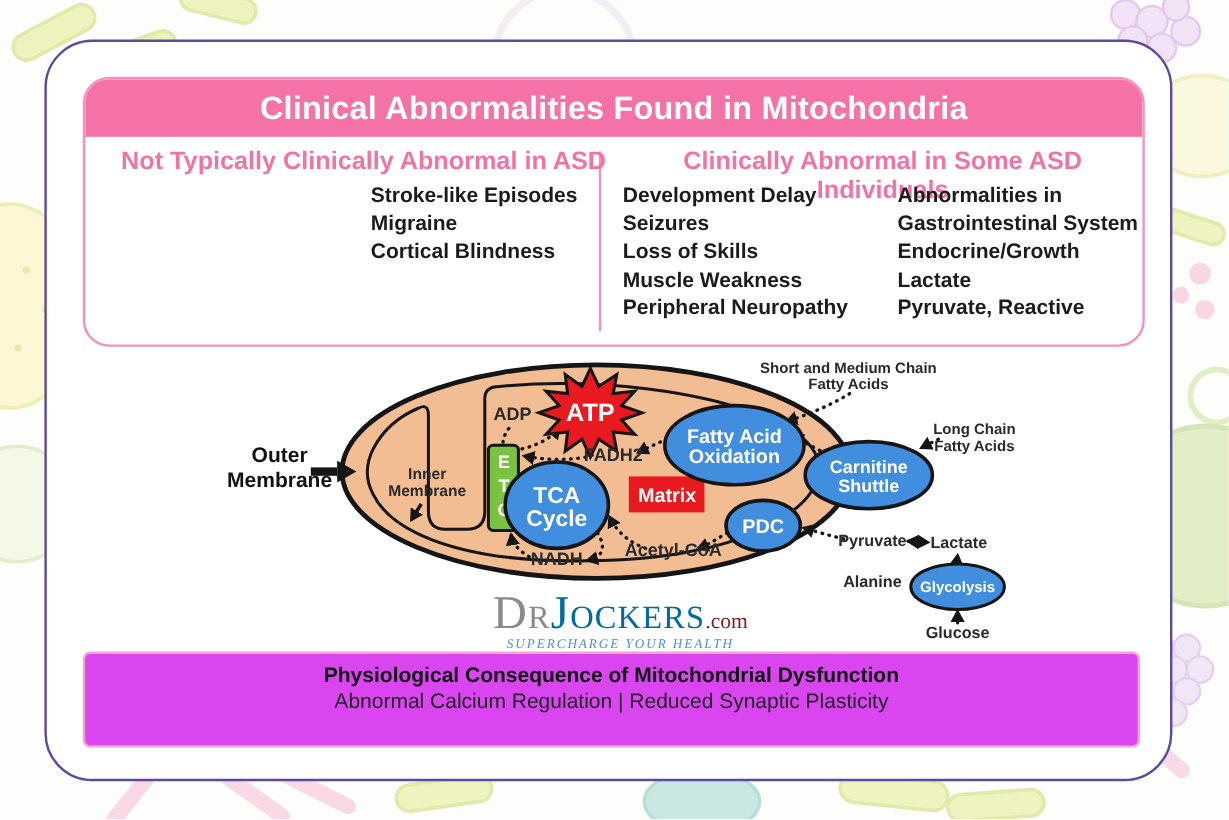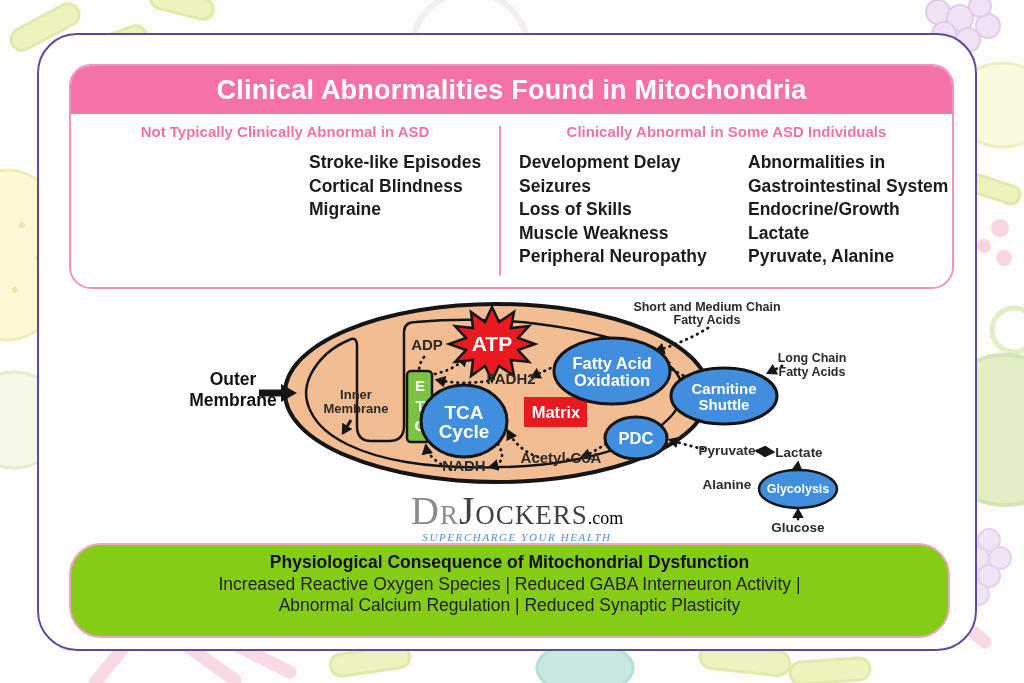--- a/index.html
+++ b/index.html
@@ -9,39 +9,39 @@
   .card{position:absolute;left:37px;top:33px;width:936px;height:614px;background:#fff;
         border:2.5px solid #5c4a9c;border-radius:40px;z-index:2;}
   
   .top-box{position:absolute;left:30px;top:29px;width:881px;height:221px;
            border:2px solid #f193bd;border-radius:22px;overflow:hidden;background:#fff;}
   .banner{position:absolute;left:0;top:0;width:100%;height:48px;background:#f472a8;
           display:flex;align-items:center;justify-content:center;}
   .banner-title{color:#fff;font-size:27px;font-weight:bold;letter-spacing:.2px;}
   .columns{position:absolute;left:0;top:48px;right:0;bottom:0;}
   .divider{position:absolute;left:428px;top:12px;width:2px;height:150px;background:#f193bd;}
-  .panel-header{position:absolute;top:9px;font-weight:bold;font-size:15px;color:#ef74a6;text-align:center;}
+  .panel-header{position:absolute;top:9px;font-weight:bold;font-size:21px;color:#ef74a6;text-align:center;margin-left:18px;}
   .ph-left{left:0;width:428px;}
   .ph-right{left:430px;right:0;}
   .list{position:absolute;top:37px;font-weight:bold;font-size:17.5px;color:#1b1b1b;line-height:23.5px;white-space:nowrap;}
   .l-c1{left:20px;} .l-c2{left:238px;} .r-c1{left:448px;} .r-c2{left:665px;margin-left:12px;}
   
   .diagram{position:absolute;left:0;top:0;width:1024px;height:683px;z-index:3;pointer-events:none;}
   
   .logo{position:absolute;left:328px;top:456px;width:300px;text-align:center;line-height:1;}
   .logo-main{font-family:"Liberation Serif",serif;font-variant:small-caps;
              font-size:39px;color:#8b8b8b;letter-spacing:1px;}
-  .logo-blue{color:#404040;}
-  .logo-suffix{font-family:"Liberation Serif",serif;font-size:18px;color:#000000;}
+  .logo-blue{color:#0369a1;}
+  .logo-suffix{font-family:"Liberation Serif",serif;font-size:18px;color:#7f1d1d;}
   .logo-tagline{font-family:Liberation Serif, serif;font-style:italic;font-size:11px;
                 color:#4a90d9;letter-spacing:1.6px;margin-top:2px;}
   
-  .footer-box{position:absolute;left:30px;top:508px;width:881px;height:95px;
-              border:2px solid #f1a6c6;border-radius:32px;text-align:center;
-              box-sizing:border-box;padding-top:7px;background:#84cc16;}
+  .footer-box{position:absolute;left:30px;top:508px;width:881px;height:80px;
+              border:2px solid #f1a6c6;border-radius:6px;text-align:center;
+              box-sizing:border-box;padding-top:7px;background:#d946ef;}
   .f-title{font-weight:bold;font-size:17.5px;color:#101010;line-height:21.5px;}
   .f-line{font-size:17.5px;color:#222;line-height:21.5px;}
   
   .diagram text{font-family:"Liberation Sans",sans-serif;}
   .node-label{fill:#fff;font-weight:bold;text-anchor:middle;}
   .dark-label{fill:#2a2a2a;font-weight:bold;text-anchor:middle;}
   .dot{fill:none;stroke:#151515;stroke-width:2.8;stroke-linecap:round;stroke-dasharray:.6 5.4;}
 </style>
 </head>
 <body>
@@ -110,50 +110,49 @@
     <div class="top-box">
       <div class="banner">
         <span class="banner-title">Clinical Abnormalities Found in Mitochondria</span>
       </div>
       <div class="columns">
         <div class="divider"></div>
 
         <div class="panel-header ph-left">Not Typically Clinically Abnormal in ASD</div>
         <div class="list l-c2">
           <div>Stroke-like Episodes</div>
+          <div>Migraine</div>
           <div>Cortical Blindness</div>
-          <div>Migraine</div>
         </div>
 
         <div class="panel-header ph-right">Clinically Abnormal in Some ASD Individuals</div>
         <div class="list r-c1">
           <div>Development Delay</div>
           <div>Seizures</div>
           <div>Loss of Skills</div>
           <div>Muscle Weakness</div>
           <div>Peripheral Neuropathy</div>
         </div>
         <div class="list r-c2">
           <div>Abnormalities in</div>
           <div>Gastrointestinal System</div>
           <div>Endocrine/Growth</div>
           <div>Lactate</div>
-          <div>Pyruvate, Alanine</div>
+          <div>Pyruvate, Reactive</div>
         </div>
       </div>
     </div>
 
     <div class="logo">
       <span class="logo-main">Dr</span><span class="logo-main logo-blue">Jockers</span><span class="logo-suffix">.com</span>
       <div class="logo-tagline">SUPERCHARGE YOUR HEALTH</div>
     </div>
 
     <div class="footer-box">
       <div class="f-title">Physiological Consequence of Mitochondrial Dysfunction</div>
-      <div class="f-line">Increased Reactive Oxygen Species  | Reduced GABA Interneuron Activity |</div>
       <div class="f-line">Abnormal Calcium Regulation | Reduced Synaptic Plasticity</div>
     </div>
   </div>
 
   <svg class="diagram" viewBox="0 0 1024 683">
     <defs>
       <marker id="ah" markerUnits="userSpaceOnUse" markerWidth="12" markerHeight="12" viewBox="0 0 10 10" refX="7" refY="5" orient="auto-start-reverse">
         <path d="M0,0 L9,5 L0,10 Z" fill="#151515"></path>
       </marker>
     </defs>

